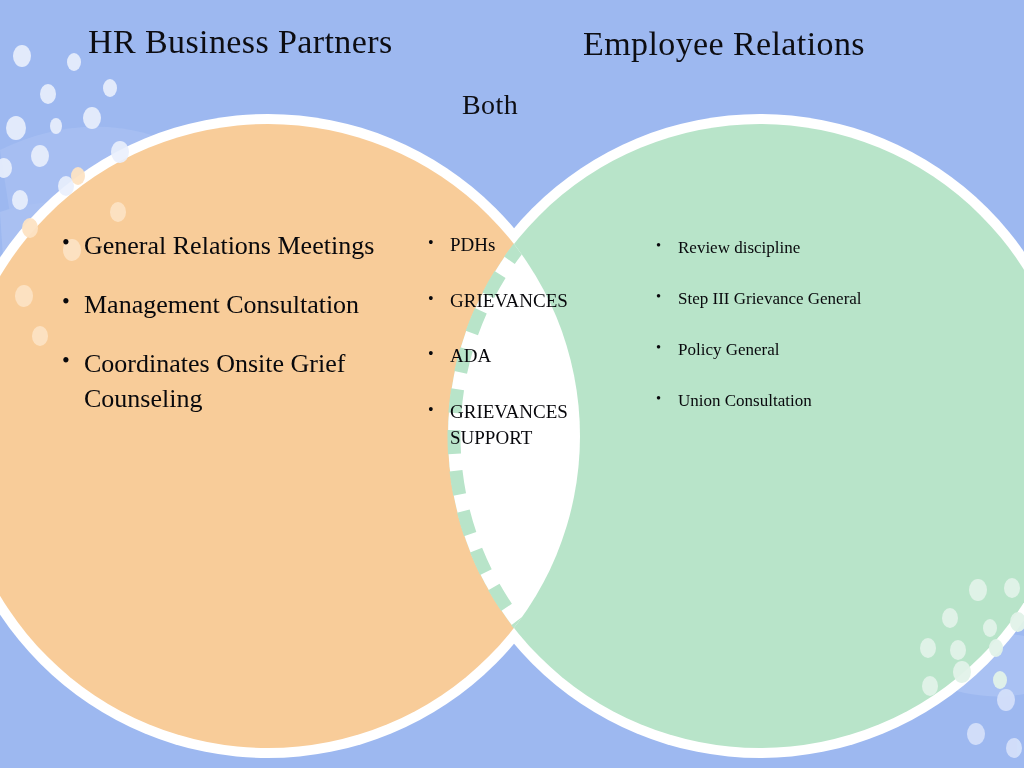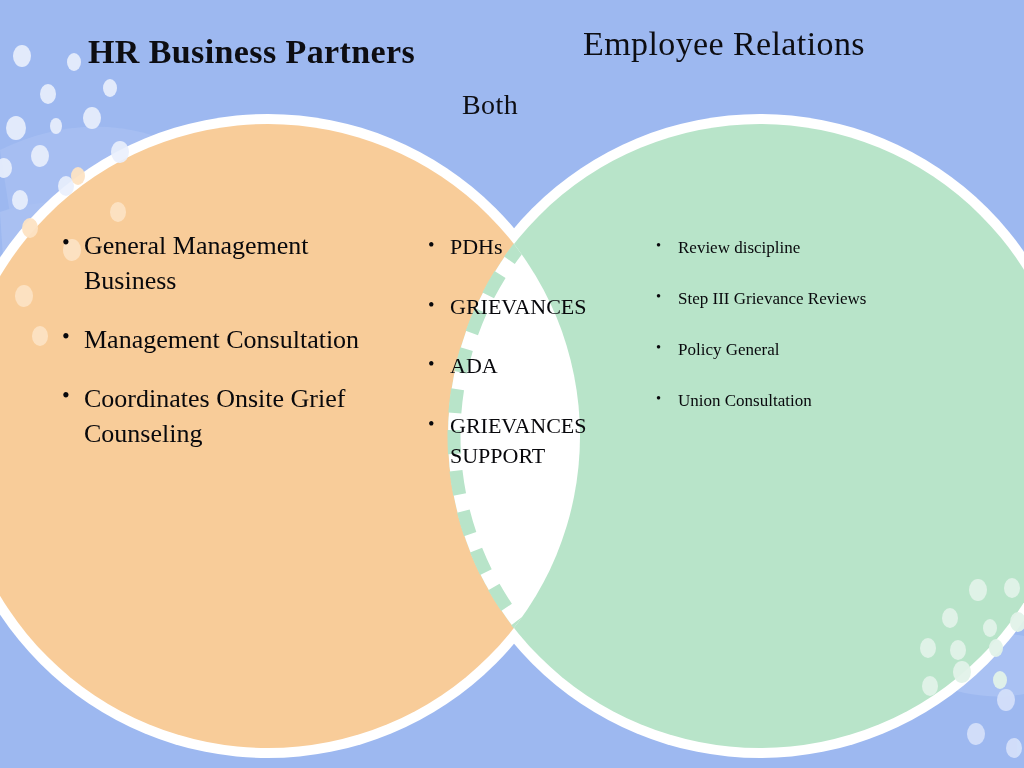--- a/index.html
+++ b/index.html
@@ -28,21 +28,21 @@
   .heading {
     position: absolute;
     color: #0d0d12;
     font-family: "Liberation Serif", "DejaVu Serif", serif;
     font-size: 34px;
     line-height: 1.05;
     letter-spacing: 0.4px;
     white-space: nowrap;
     z-index: 40;
   }
-  #title-left  { left: 88px;  top: 34px; font-weight: bold; }
+  #title-left  { left: 88px;  top: 24px; }
   #title-right { left: 583px; top: 26px; }
   #title-both  { left: 462px; top: 90px; font-size: 28px; }
 
   
   .col {
     position: absolute;
     z-index: 35;
     color: #08080c;
     font-family: "Liberation Serif", "DejaVu Serif", serif;
   }
@@ -72,21 +72,21 @@
     font-size: 26px;
     line-height: 1.35;
   }
   #list-left li { margin-bottom: 24px; }
 
   
   #list-center {
     left: 424px;
     top: 232px;
     width: 196px;
-    font-size: 22px;
+    font-size: 19px;
     line-height: 1.35;
     text-align: left;
   }
   #list-center li { margin-bottom: 30px; }
   #list-center li:last-child { margin-bottom: 0; }
 
   
   #list-right {
     left: 652px;
     top: 236px;
@@ -193,37 +193,37 @@
   </svg>
 
   <div class="heading" id="title-left">HR Business Partners</div>
 
   <div class="heading" id="title-right">Employee Relations</div>
 
   <div class="heading" id="title-both">Both</div>
 
   <div class="col" id="list-left">
     <ul>
-      <li>General Management Business</li>
+      <li>General Relations Meetings</li>
       <li>Management Consultation</li>
       <li>Coordinates Onsite Grief Counseling</li>
     </ul>
   </div>
 
   <div class="col" id="list-center">
     <ul>
       <li>PDHs</li>
       <li>GRIEVANCES</li>
       <li>ADA</li>
       <li>GRIEVANCES SUPPORT</li>
     </ul>
   </div>
 
   <div class="col" id="list-right">
     <ul>
       <li>Review discipline</li>
-      <li>Step III Grievance Reviews</li>
+      <li>Step III Grievance General</li>
       <li>Policy General</li>
       <li>Union Consultation</li>
     </ul>
   </div>
 
 </div>
 
 </body></html>

